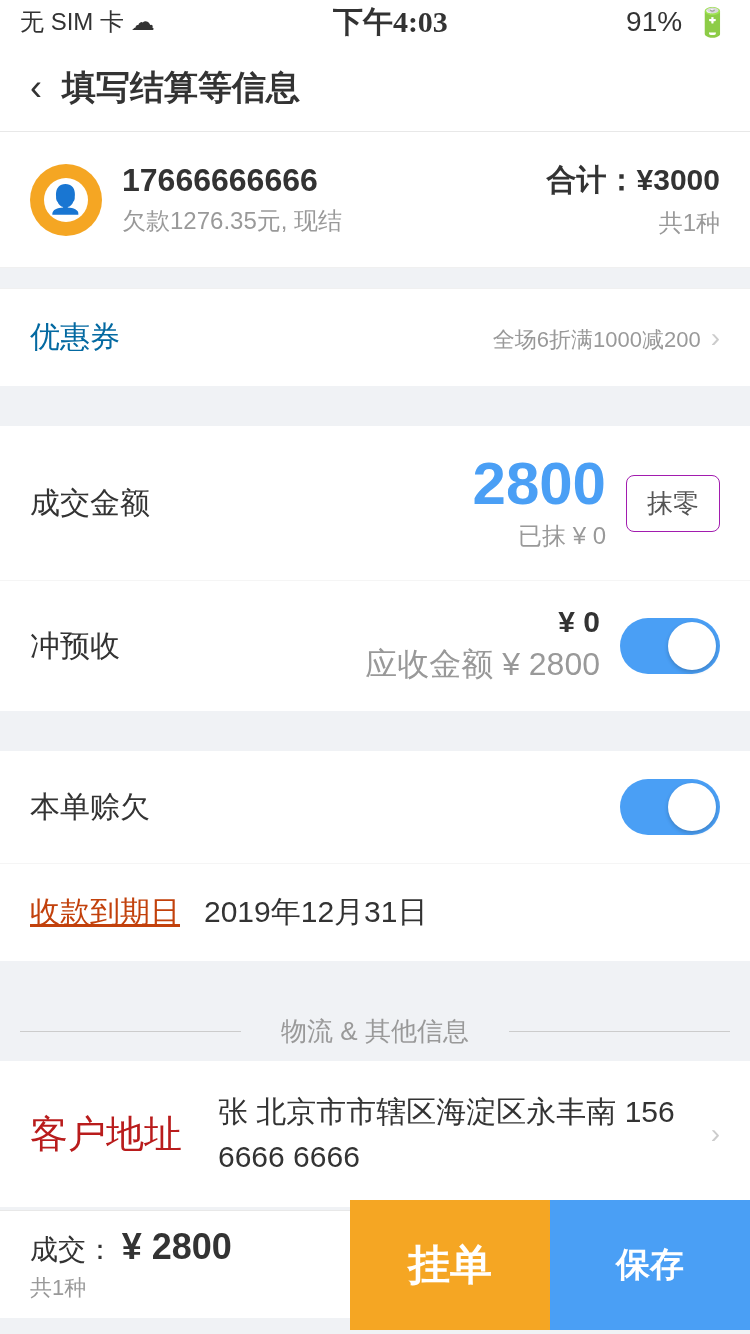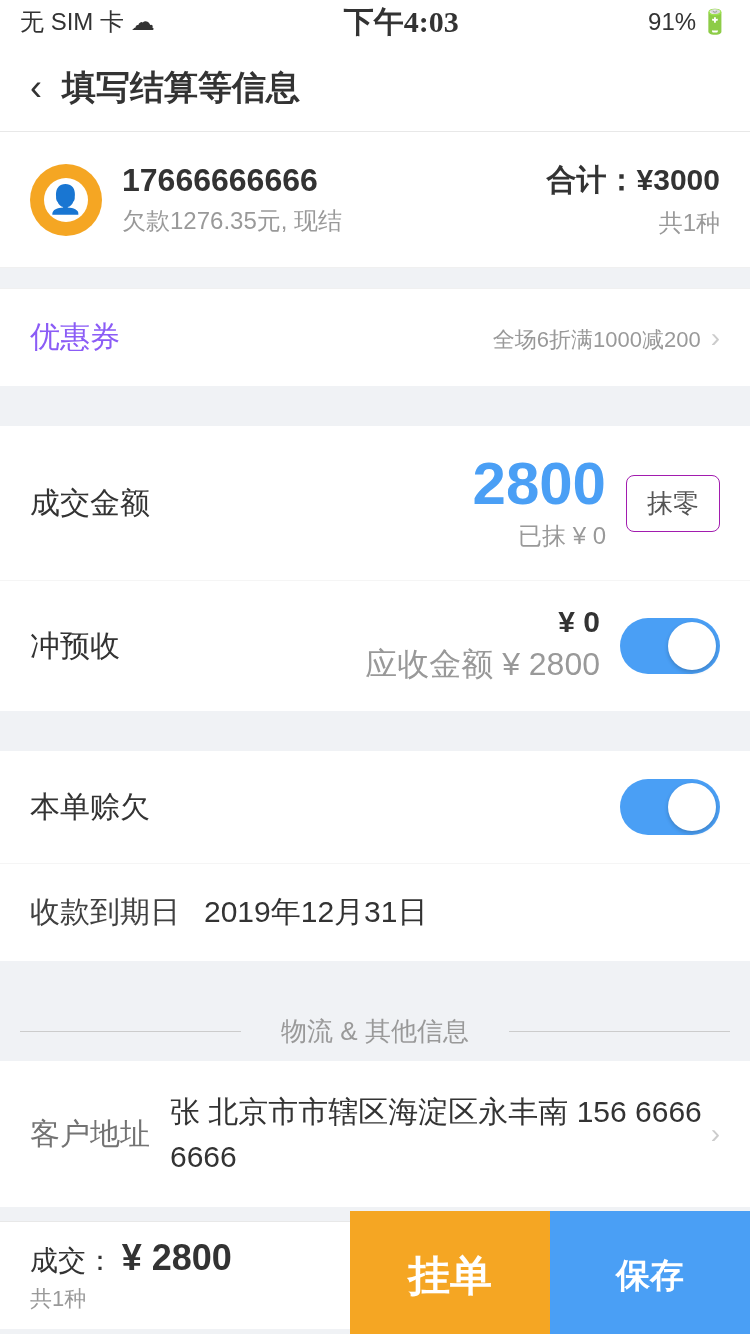--- a/index.html
+++ b/index.html
@@ -23,21 +23,21 @@
       background: #fff;
       display: flex;
       align-items: center;
       justify-content: space-between;
       padding: 0 20px;
       font-size: 24px;
       font-weight: 500;
     }
     .status-left { display: flex; align-items: center; gap: 10px; }
     .status-center { font-size: 30px; font-weight: 600; font-family: Liberation Serif, serif; }
-    .status-right { display: flex; align-items: center; gap: 4px; font-size: 24px; }
+    .status-right { display: flex; align-items: center; gap: 13px; font-size: 28px; }
 
     
     .nav-bar {
       width: 100%;
       height: 88px;
       background: #fff;
       display: flex;
       align-items: center;
       padding: 0 30px;
       border-bottom: 1px solid #e8e8e8;
@@ -123,21 +123,21 @@
       background: #fff;
       padding: 28px 30px;
       display: flex;
       align-items: center;
       justify-content: space-between;
       margin-bottom: 20px;
       border-top: 1px solid #f0f0f0;
     }
     .coupon-label {
       font-size: 30px;
-      color: #8b5cf6;
+      color: #0369a1;
     }
     .coupon-right {
       display: flex;
       align-items: center;
       gap: 10px;
     }
     .coupon-discount {
       text-align: right;
     }
     .coupon-amount {
@@ -270,22 +270,23 @@
 
     
     .due-date-row {
       padding: 28px 30px;
       display: flex;
       align-items: center;
       border-top: 1px solid #f5f5f5;
     }
     .due-date-label {
       font-size: 30px;
-      color: #404040;
+      color: #c2410c;
       margin-right: 24px;
+      text-decoration: underline;
     }
     .due-date-value {
       font-size: 30px;
       color: #333;
     }
 
     
     .logistics-divider {
       height: 60px;
       background: #f0f2f5;
@@ -308,42 +309,42 @@
 
     
     .address-row {
       background: #fff;
       padding: 28px 30px;
       display: flex;
       align-items: center;
       justify-content: space-between;
     }
     .address-label {
-      font-size: 30px;
-      color: #737373;
-      margin-right: 20px;
+      font-size: 38px;
+      color: #b91c1c;
+      margin-right: 36px;
       flex-shrink: 0;
     }
     .address-value {
       flex: 1;
       font-size: 30px;
       color: #333;
       line-height: 1.5;
     }
 
     
     .gray-fill {
       background: #f0f2f5;
       height: 200px;
     }
 
     
     .bottom-bar {
       position: fixed;
-      bottom: 5px;
+      bottom: 16px;
       width: 750px;
       height: 108px;
       background: #fff;
       display: flex;
       align-items: center;
       border-top: 1px solid #e8e8e8;
     }
     .bottom-info {
       flex: 1;
       padding: 0 30px;

